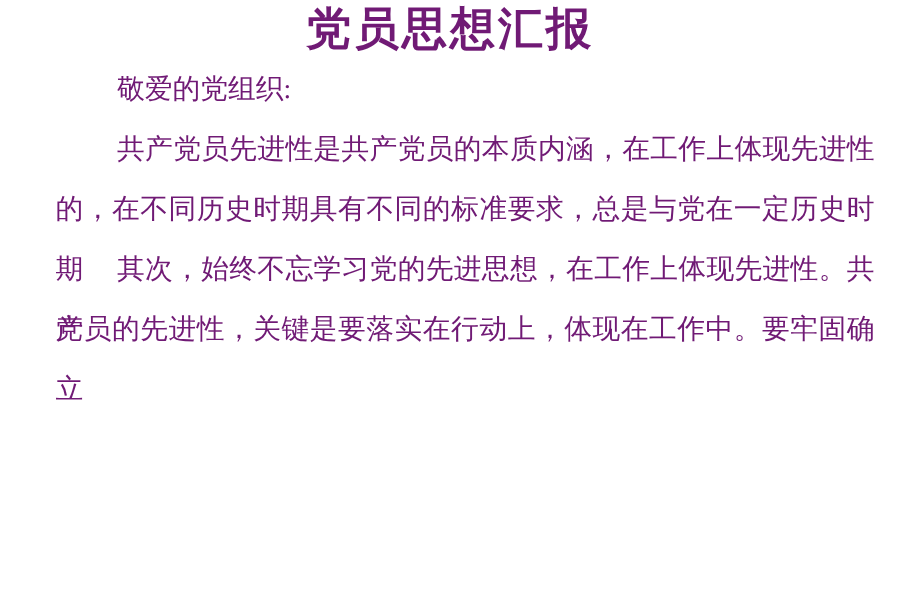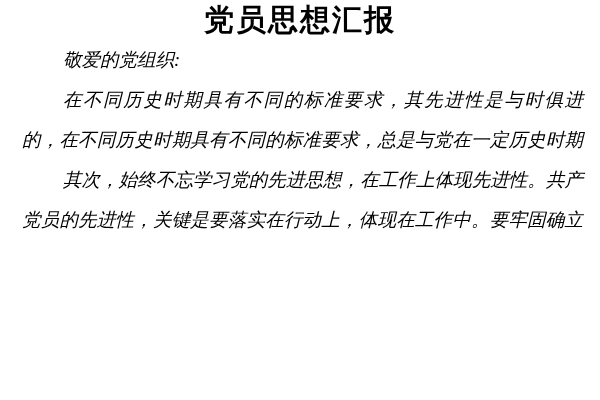--- a/index.html
+++ b/index.html
@@ -5,38 +5,37 @@
   html, body {
     margin: 0;
     padding: 0;
     background: #ffffff;
   }
   .page {
     position: relative;
     width: 600px;
     height: 400px;
     background: #ffffff;
-    color: #000000;
+    color: #701a75;
     overflow: hidden;
     font-family: "Liberation Serif", "DejaVu Serif", serif;
   }
   .title {
     margin: 0;
     height: 40px;
     line-height: 40px;
     font-size: 30px;
     font-weight: bold;
     text-align: center;
     letter-spacing: 2px;
     white-space: nowrap;
   }
   .doc-body {
-    padding-left: 22px;
+    padding-left: 37px;
     padding-right: 17px; 
-    font-style: italic;
   }
   .line {
     height: 40px;
     line-height: 40px;
     font-size: 18.5px;
     white-space: nowrap;
   }
   .line.justify {
     white-space: normal;
     text-align: justify;
@@ -51,20 +50,20 @@
 
 <div class="page">
 
   <h1 class="title">党员思想汇报</h1>
 
   <div class="doc-body">
 
     <div class="line indent">敬爱的党组织:</div>
 
 
-    <div class="line indent justify">在不同历史时期具有不同的标准要求，其先进性是与时俱进</div>
+    <div class="line indent justify">共产党员先进性是共产党员的本质内涵，在工作上体现先进性</div>
     <div class="line justify">的，在不同历史时期具有不同的标准要求，总是与党在一定历史时期</div>
 
     <div class="line indent justify">其次，始终不忘学习党的先进思想，在工作上体现先进性。共产</div>
     <div class="line justify">党员的先进性，关键是要落实在行动上，体现在工作中。要牢固确立</div>
 
   </div>
 </div>
 
 </body></html>

